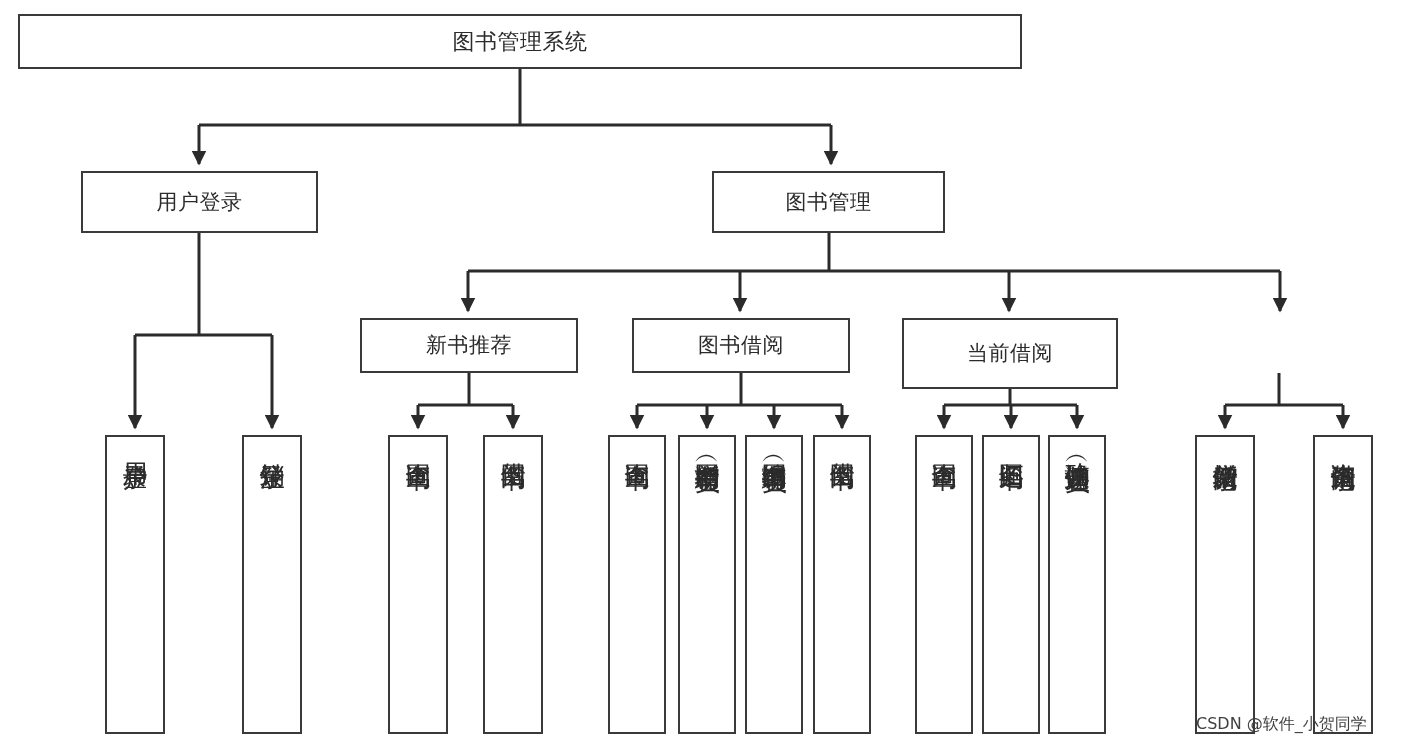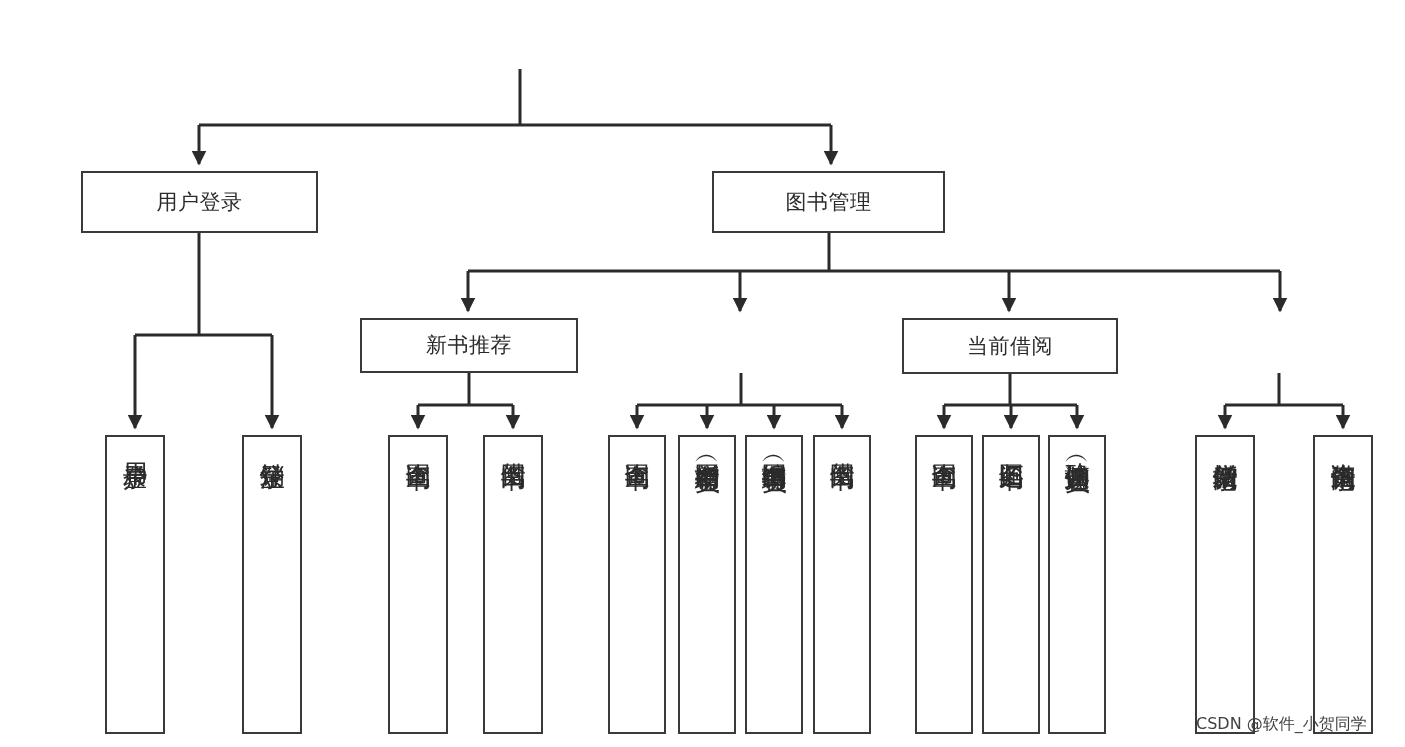--- a/index.html
+++ b/index.html
@@ -132,32 +132,38 @@
     </g>
 
     <g stroke="#2b2b2b" stroke-width="3" fill="none">
       <path d="M 1279 373 L 1279 405"></path>
       <path d="M 1225 405 L 1343 405"></path>
       <path d="M 1225 405 L 1225 428" marker-end="url(#arrow)"></path>
       <path d="M 1343 405 L 1343 428" marker-end="url(#arrow)"></path>
     </g>
   </svg>
 
+  <div class="node horizontal root" style="left:18px; top:14px; width:1004px; height:55px;">
+    <span class="node-label">图书管理系统</span>
+  </div>
 
   <div class="node horizontal" style="left:81px; top:171px; width:237px; height:62px;">
     <span class="node-label">用户登录</span>
   </div>
   <div class="node horizontal" style="left:712px; top:171px; width:233px; height:62px;align-items:center;">
     <span class="node-label">图书管理</span>
   </div>
 
   <div class="node horizontal" style="left:360px; top:318px; width:218px; height:55px;">
     <span class="node-label">新书推荐</span>
   </div>
-  <div class="node horizontal" style="left:902px; top:318px; width:216px; height:56px;font-family:Liberation Serif, serif;">
+  <div class="node horizontal" style="left:632px; top:318px; width:218px; height:55px;">
+    <span class="node-label">图书借阅</span>
+  </div>
+  <div class="node horizontal" style="left:902px; top:318px; width:216px; height:71px;font-family:Liberation Serif, serif;">
     <span class="node-label">当前借阅</span>
   </div>
 
   <div class="node vertical" style="left:105px; top:435px; width:60px; height:299px;">
     <span class="node-label">用户登录</span>
   </div>
   <div class="node vertical" style="left:242px; top:435px; width:60px; height:299px;">
     <span class="node-label">注销登录</span>
   </div>
   <div class="node vertical" style="left:388px; top:435px; width:60px; height:299px;">

